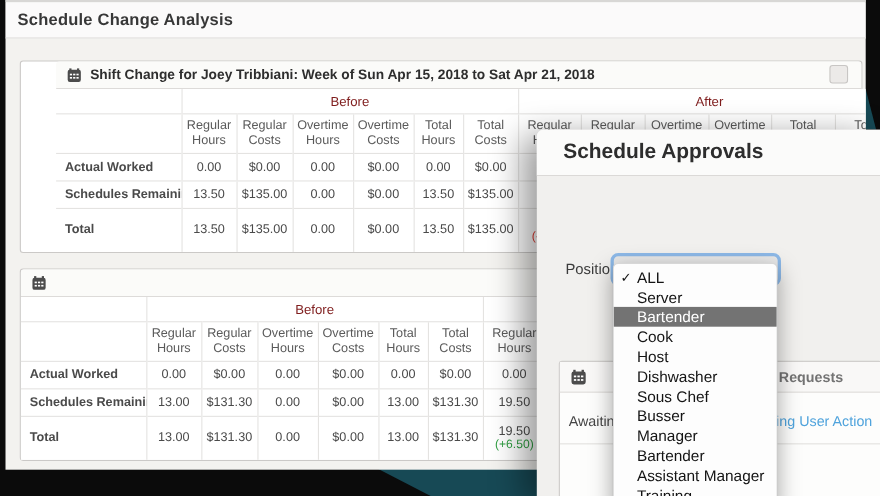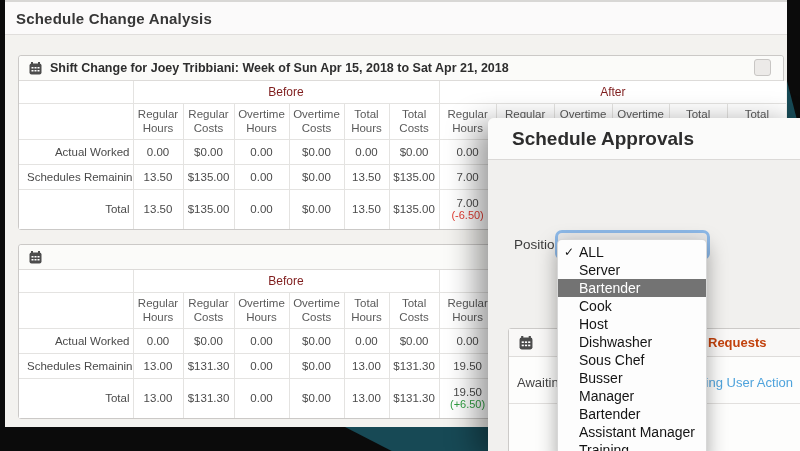--- a/index.html
+++ b/index.html
@@ -28,21 +28,21 @@
   .app-header {
     height:33px; background:#fbfafa; border-bottom:1px solid #e0dedc;
     display:flex; align-items:center; padding-left:11px;
   }
   .app-header h1 { font-size:15px; font-weight:bold; color:#373737; letter-spacing:.2px; }
 
   .panel {
     position:absolute; left:13px; width:766px; background:#fff;
     border:1px solid #cbc9c7; border-radius:3px;
   }
-  .panel-1 { top:53px; }
+  .panel-1 { top:53px;padding-left:32px; }
   .panel-2 { top:242px; }
   .panel-title {
     height:25px; background:#fbfbf9; border-bottom:1px solid #dddbd9;
     display:flex; align-items:center; gap:8px; padding:0 10px;
     font-size:12.5px; font-weight:bold; color:#2e2e2e; position:relative;
     border-radius:3px 3px 0 0;
   }
   .cal-icon { display:inline-flex; flex:0 0 auto; }
   .checkbox {
     position:absolute; right:12px; top:3px; width:17px; height:17px;
@@ -56,21 +56,21 @@
     border-left:1px solid #e4e3e1; border-top:1px solid #e4e3e1;
     text-align:center; vertical-align:middle; padding:0 3px;
     overflow:hidden;
   }
   .shift-table tr > *:first-child { border-left:none; }
   .shift-table thead tr.groups th { border-top:none; height:22px; font-size:12px; font-weight:normal; color:#7f1d1d; }
   .shift-table thead tr.cols th { height:36px; font-weight:normal; color:#5a5a5a; font-size:11.5px; line-height:14px; }
   .shift-table tbody tr { height:25px; }
   .shift-table tbody tr.total { height:40px; }
   .shift-table tbody th.rowlabel {
-    text-align:right; padding-left:8px; font-weight:normal; color:#4a4a4a; white-space:nowrap;
+    text-align:left; padding-left:8px; font-weight:bold; color:#4a4a4a; white-space:nowrap;
   }
   .delta { display:block; font-size:11px; line-height:13px; }
   .red { color:#e23b32; }
   .green { color:#2f9e41; }
 
   
   .modal {
     position:absolute; left:488px; top:118px; width:312px; height:333px;
     background:#f1f0ee; border-radius:6px 0 0 0;
     box-shadow:-12px 6px 30px rgba(0,0,0,.4);
@@ -87,21 +87,21 @@
     background:#e9e9e9; border:3px solid #8db9e8; border-radius:7px; z-index:2;
   }
   .card {
     position:absolute; left:20px; top:168px; right:-2px; bottom:-8px;
     background:#fdfdfc; border:1px solid #cccac8; border-radius:3px; z-index:1;
   }
   .card-header {
     height:28px; background:#f9f8f7; border-bottom:1px solid #dedcda; position:relative;
   }
   .card-header .cal-icon { position:absolute; left:10px; top:7px; }
-  .card-title { position:absolute; left:199px; top:0; line-height:28px; font-size:13px; font-weight:bold; color:#c2410c; white-space:nowrap;text-align:center; }
+  .card-title { position:absolute; left:199px; top:0; line-height:28px; font-size:13px; font-weight:bold; color:#737373; white-space:nowrap;text-align:center; }
   .await-row { position:absolute; left:8px; right:8px; top:46px; font-size:13px; color:#454545; }
   .await-link { position:absolute; right:0; top:0; color:#4fa3dc; text-decoration:none; white-space:nowrap; }
   .card-divider { position:absolute; left:0; right:0; top:74px; border-top:1px solid #e2e0de; }
 
   
   .dropdown {
     position:absolute; left:69px; top:79px; width:150px; z-index:10;
     list-style:none; background:#fdfdfd; border-radius:5px; padding:3px 0;
     border:1px solid rgba(0,0,0,.15);
     box-shadow:0 6px 20px rgba(0,0,0,.35);

